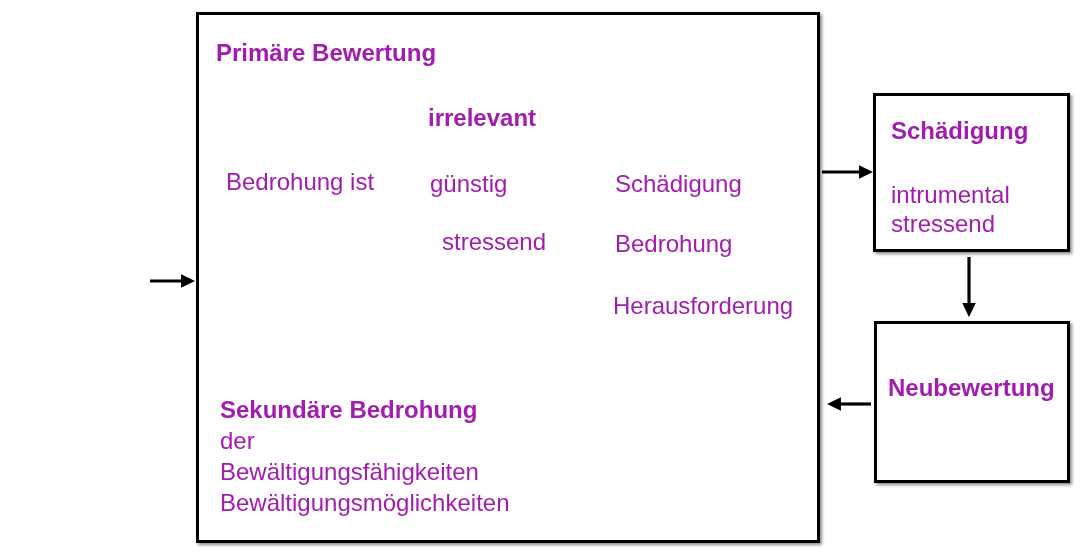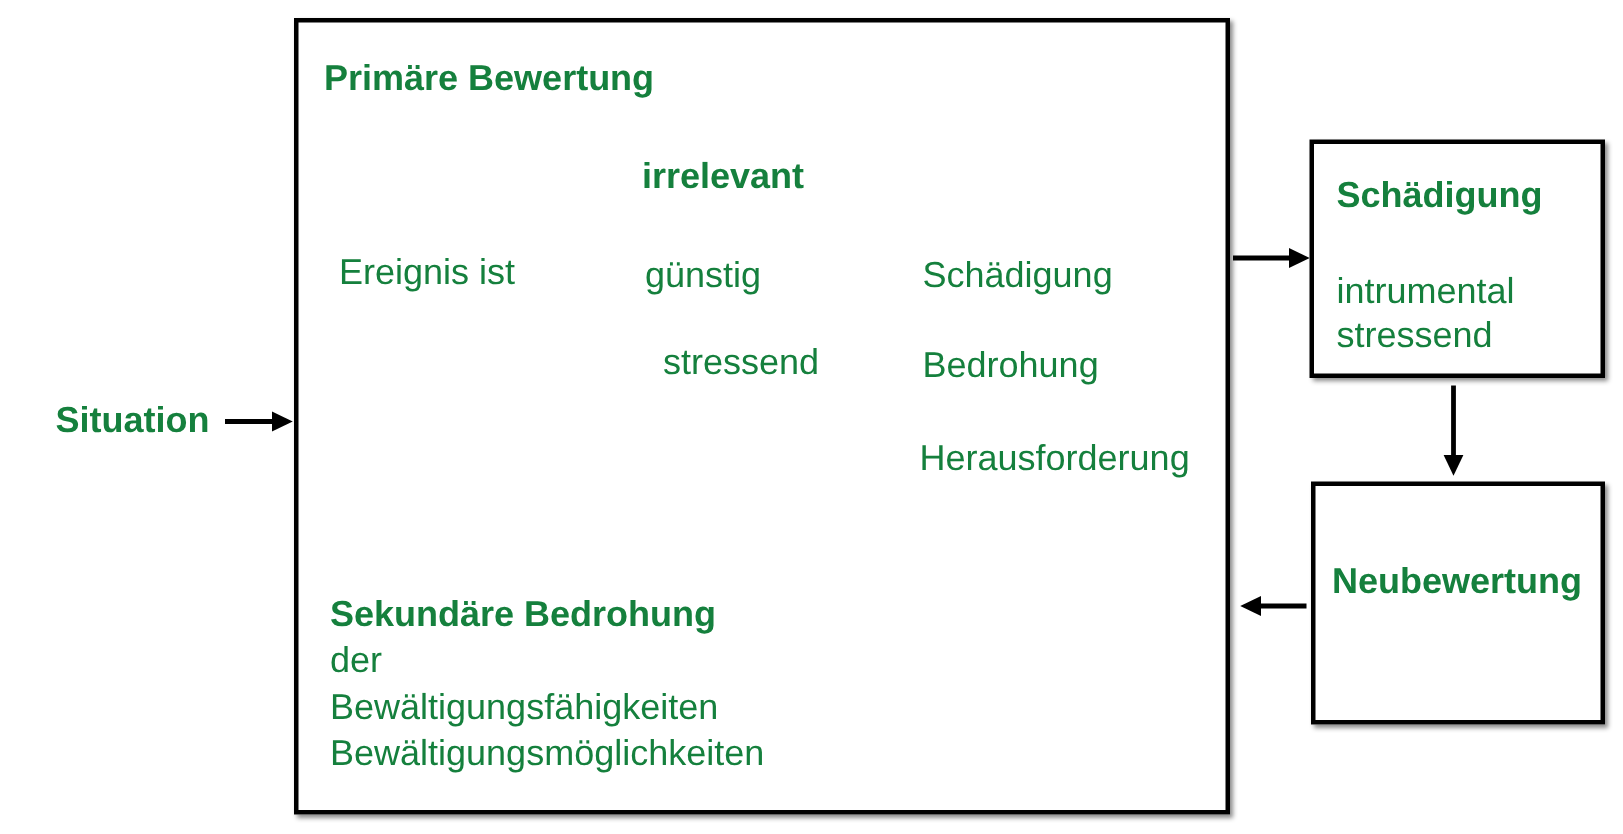--- a/index.html
+++ b/index.html
@@ -30,21 +30,21 @@
     border: 3px solid #000000;
     background: #ffffff;
     box-shadow: 2px 2px 3px rgba(0,0,0,0.45);
   }
   .lbl {
     position: absolute;
     font-size: 24px;
     line-height: 1;
     white-space: nowrap;
     transform: translateY(-50%);
-    color: #15803d;
+    color: #a21caf;
   }
   .bold { font-weight: bold; }
 </style>
 </head>
 <body>
 
 <div class="canvas">
 
   <svg class="arrows" viewBox="0 0 1082 556" xmlns="http://www.w3.org/2000/svg">
     <defs>
@@ -63,24 +63,23 @@
       <line x1="822" y1="172" x2="861" y2="172" marker-end="url(#ah)"></line>
       <line x1="969" y1="257" x2="969" y2="305" marker-end="url(#ah)"></line>
       <line x1="871" y1="404" x2="839" y2="404" marker-end="url(#ah)"></line>
     </g>
   </svg>
 
   <div class="box" style="left:196px; top:12px; width:624px; height:531px;"></div>
   <div class="box" style="left:873px; top:93px; width:197px; height:159px;"></div>
   <div class="box" style="left:874px; top:321px; width:196px; height:162px;"></div>
 
-  <div class="lbl bold" style="left:37px; top:281px;">Situation</div>
 
   <div class="lbl bold" style="left:216px; top:53px;">Primäre Bewertung</div>
-  <div class="lbl" style="left:226px; top:182px;">Ereignis ist</div>
+  <div class="lbl" style="left:226px; top:182px;">Bedrohung ist</div>
   <div class="lbl" style="left:428px; top:118px;font-weight:bold;">irrelevant</div>
   <div class="lbl" style="left:430px; top:184px;">günstig</div>
   <div class="lbl" style="left:442px; top:242px;">stressend</div>
   <div class="lbl" style="left:615px; top:184px;">Schädigung</div>
   <div class="lbl" style="left:615px; top:244px;">Bedrohung</div>
   <div class="lbl" style="left:613px; top:306px;">Herausforderung</div>
   <div class="lbl bold" style="left:220px; top:410px;">Sekundäre Bedrohung</div>
   <div class="lbl" style="left:220px; top:441px;">der</div>
   <div class="lbl" style="left:220px; top:472px;">Bewältigungsfähigkeiten</div>
   <div class="lbl" style="left:220px; top:503px;">Bewältigungsmöglichkeiten</div>

